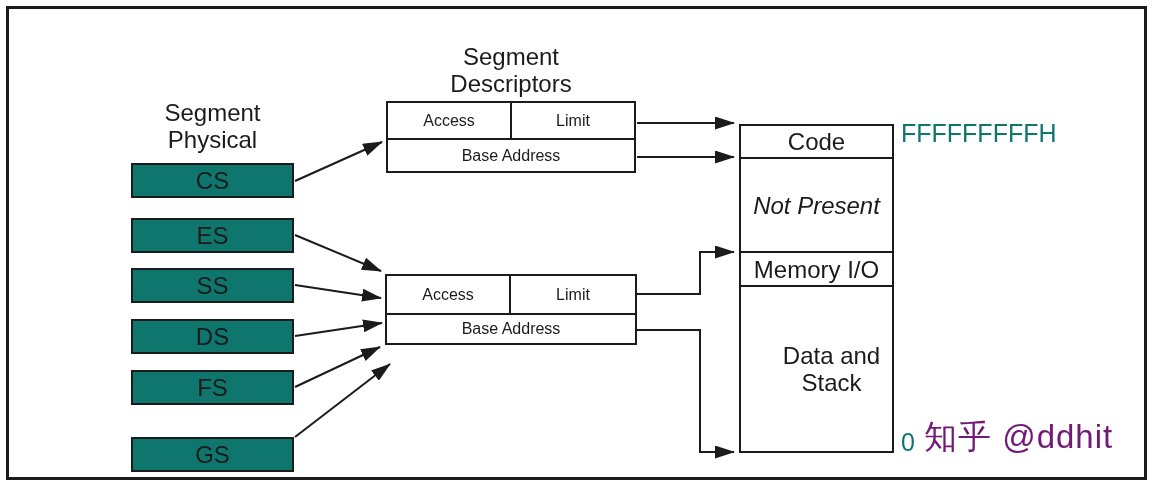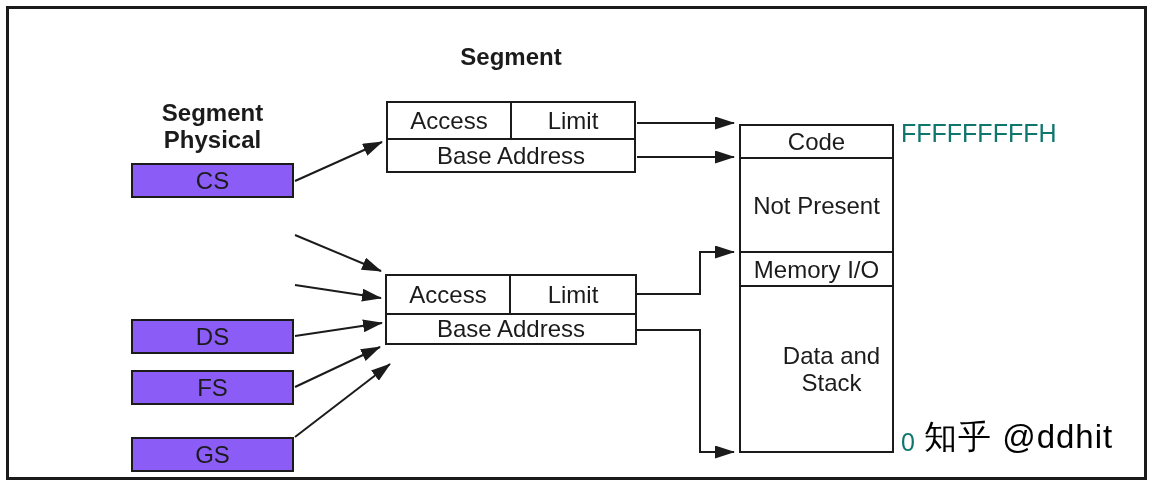--- a/index.html
+++ b/index.html
@@ -24,41 +24,40 @@
 
   .wires { position: absolute; left: 0; top: 0; }
 
   .title {
     position: absolute;
     text-align: center;
     font-size: 24px;
     line-height: 27px;
     color: #1b1b1b;
     white-space: nowrap;
-    font-weight: bold;
   }
   .seg-reg-title  { left: 131px; top: 99px;  width: 163px; }
   .desc-title     { left: 386px; top: 43px;  width: 250px; }
   .linear-title   { left: 686px; top: 50px;  width: 260px; }
 
   .regbox {
     position: absolute;
     left: 131px;
     width: 163px; height: 35px;
     border: 2px solid #1b1b1b;
-    background: #8b5cf6;
+    background: #0f766e;
     display: flex; align-items: center; justify-content: center;
     font-size: 24px;
   }
 
   .desc-table {
     position: absolute;
     border: 2px solid #1b1b1b;
     background: #ffffff;
-    font-size: 24px;
+    font-size: 16px;
   }
   .drow1 { display: flex; border-bottom: 2px solid #1b1b1b; }
   .dcell {
     display: flex; align-items: center; justify-content: center;
   }
   .dcell.access { width: 124px; border-right: 2px solid #1b1b1b; }
   .dcell.limit  { flex: 1; }
   .drow2 {
     display: flex; align-items: center; justify-content: center;
   }
@@ -78,38 +77,38 @@
     display: flex; flex-direction: column;
     font-size: 24px;
   }
   .msec {
     display: flex; align-items: center; justify-content: center;
     text-align: center;
     line-height: 27px;
     padding: 0 2px;
   }
   .msec-code { height: 33px; border-bottom: 2px solid #1b1b1b; }
-  .msec-np   { height: 94px; border-bottom: 2px solid #1b1b1b; }
+  .msec-np   { height: 94px; border-bottom: 2px solid #1b1b1b; font-style: italic; }
   .msec-mio  { height: 34px; border-bottom: 2px solid #1b1b1b; }
   .msec-ds   { flex: 1; padding-left: 32px; }
 
   .addr {
     position: absolute;
     font-size: 25px;
     color: #0f766e;
     white-space: nowrap;
   }
   .top-addr    { left: 901px; top: 119px; }
   .bottom-addr { left: 901px; top: 428px; }
 
   .watermark {
     position: absolute;
     left: 924px; top: 415px;
     font-size: 33px;
-    color: #000000;
+    color: #701a75;
     white-space: nowrap;
     letter-spacing: 1px;
   }
 </style>
 </head>
 <body>
 
 <div class="canvas">
 
   <div class="frame"></div>
@@ -136,32 +135,39 @@
   </svg>
 
   <div class="title seg-reg-title">
     <div>Segment</div>
     <div>Physical</div>
   </div>
 
   <div class="regbox" style="top:163px">
     <span>CS</span>
   </div>
+  <div class="regbox" style="top:218px">
+    <span>ES</span>
+  </div>
+  <div class="regbox" style="top:268px">
+    <span>SS</span>
+  </div>
   <div class="regbox" style="top:319px">
     <span>DS</span>
   </div>
   <div class="regbox" style="top:370px">
     <span>FS</span>
   </div>
   <div class="regbox" style="top:437px">
     <span>GS</span>
   </div>
 
   <div class="title desc-title">
     <div>Segment</div>
+    <div>Descriptors</div>
   </div>
 
   <div class="desc-table dt-top">
     <div class="drow1">
       <div class="dcell access">Access</div>
       <div class="dcell limit">Limit</div>
     </div>
     <div class="drow2">Base Address</div>
   </div>
 

